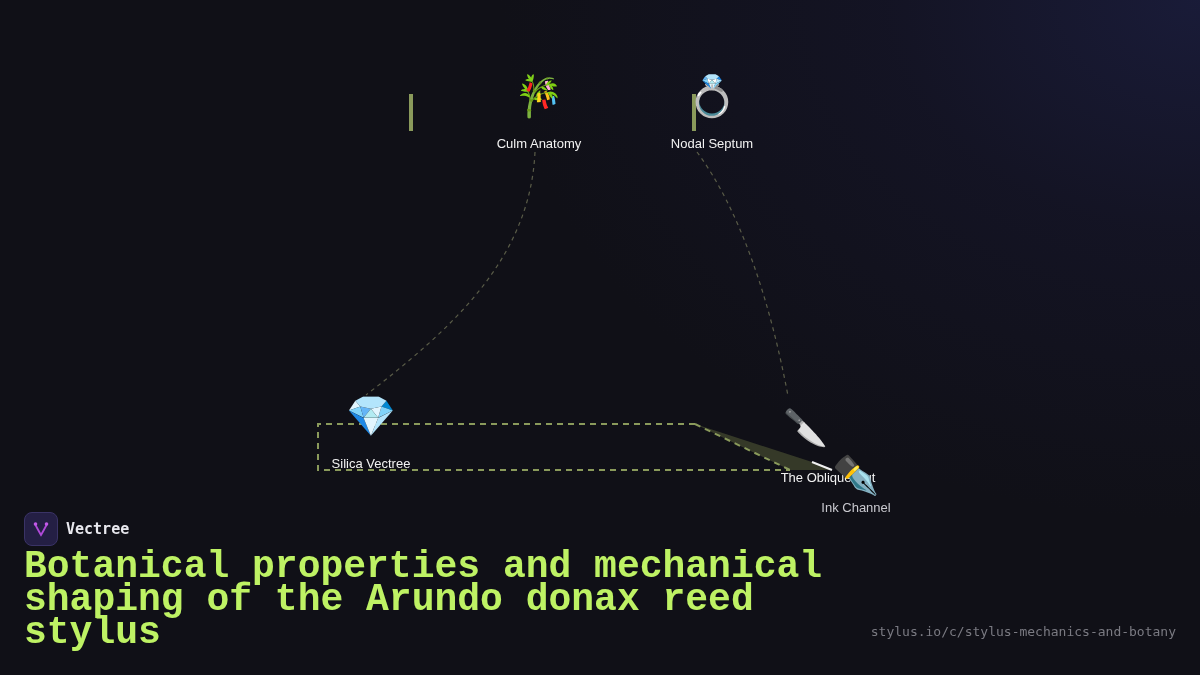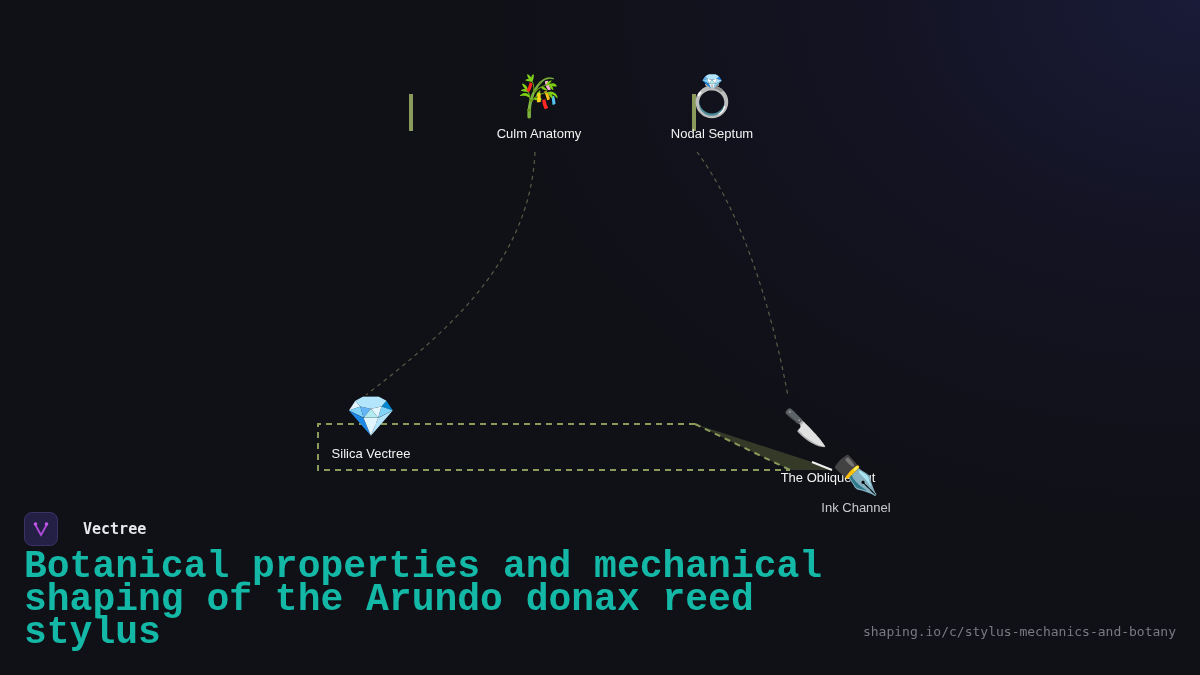--- a/index.html
+++ b/index.html
@@ -10,34 +10,34 @@
   }
   .bg-glow {
     position: absolute; inset: 0;
     background:
       radial-gradient(ellipse 700px 520px at 1200px 0px, rgba(26,28,58,0.95) 0%, rgba(22,22,44,0.6) 45%, rgba(16,16,23,0) 100%);
     pointer-events: none;
   }
   svg.edges { position: absolute; left: 0; top: 0; }
   .node { position: absolute; text-align: center; transform: translateX(-50%); }
   .node .emoji { font-size: 40px; line-height: 48px; display: block; }
-  .node .label { font-size: 13px; color: #f2f2f2; white-space: nowrap; display: block; margin-top: 6px; }
+  .node .label { font-size: 13px; color: #f2f2f2; white-space: nowrap; display: block; margin-top: 16px; }
   .node .label.dim { color: #c9c9cf; }
   .bar { position: absolute; width: 4px; background: #8a9a5b; }
-  .brand { position: absolute; left: 24px; top: 512px; display: flex; align-items: center; gap: 25px; }
+  .brand { position: absolute; left: 24px; top: 512px; display: flex; align-items: center; gap: 8px; }
   .brand-logo {
     width: 34px; height: 34px; border-radius: 8px;
     background: #241f44; border: 1px solid #3a3366;
     display: flex; align-items: center; justify-content: center; box-sizing: border-box;
   }
   .brand-name { font-family: "DejaVu Sans Mono", monospace; font-weight: bold; font-size: 15px; color: #e8e8ee; }
   .title {
     position: absolute; left: 24px; top: 550px; width: 800px;
     font-family: "Liberation Mono", monospace; font-weight: bold;
-    font-size: 38px; line-height: 33px; color: #14b8a6; margin: 0;
+    font-size: 38px; line-height: 33px; color: #bef264; margin: 0;
   }
   .url {
     position: absolute; right: 24px; top: 624px;
     font-family: "DejaVu Sans Mono", monospace; font-size: 13px; color: #7a7a82;
   }
 </style>
 </head>
 <body>
 
 <div class="bg-glow"></div>
@@ -89,13 +89,13 @@
       <path d="M3,4 Q5,8 9,15 Q13,8 15,4" fill="none" stroke="#b04ad8" stroke-width="1.8" stroke-linecap="round"></path>
       <circle cx="3.5" cy="4" r="1.8" fill="#c25ae8"></circle>
       <circle cx="14.5" cy="4" r="1.8" fill="#c25ae8"></circle>
     </svg>
   </div>
   <span class="brand-name">Vectree</span>
 </div>
 
 <h1 class="title">Botanical properties and mechanical shaping of the Arundo donax reed stylus</h1>
 
-<div class="url">shaping.io/c/stylus-mechanics-and-botany</div>
+<div class="url">stylus.io/c/stylus-mechanics-and-botany</div>
 
 </body></html>

